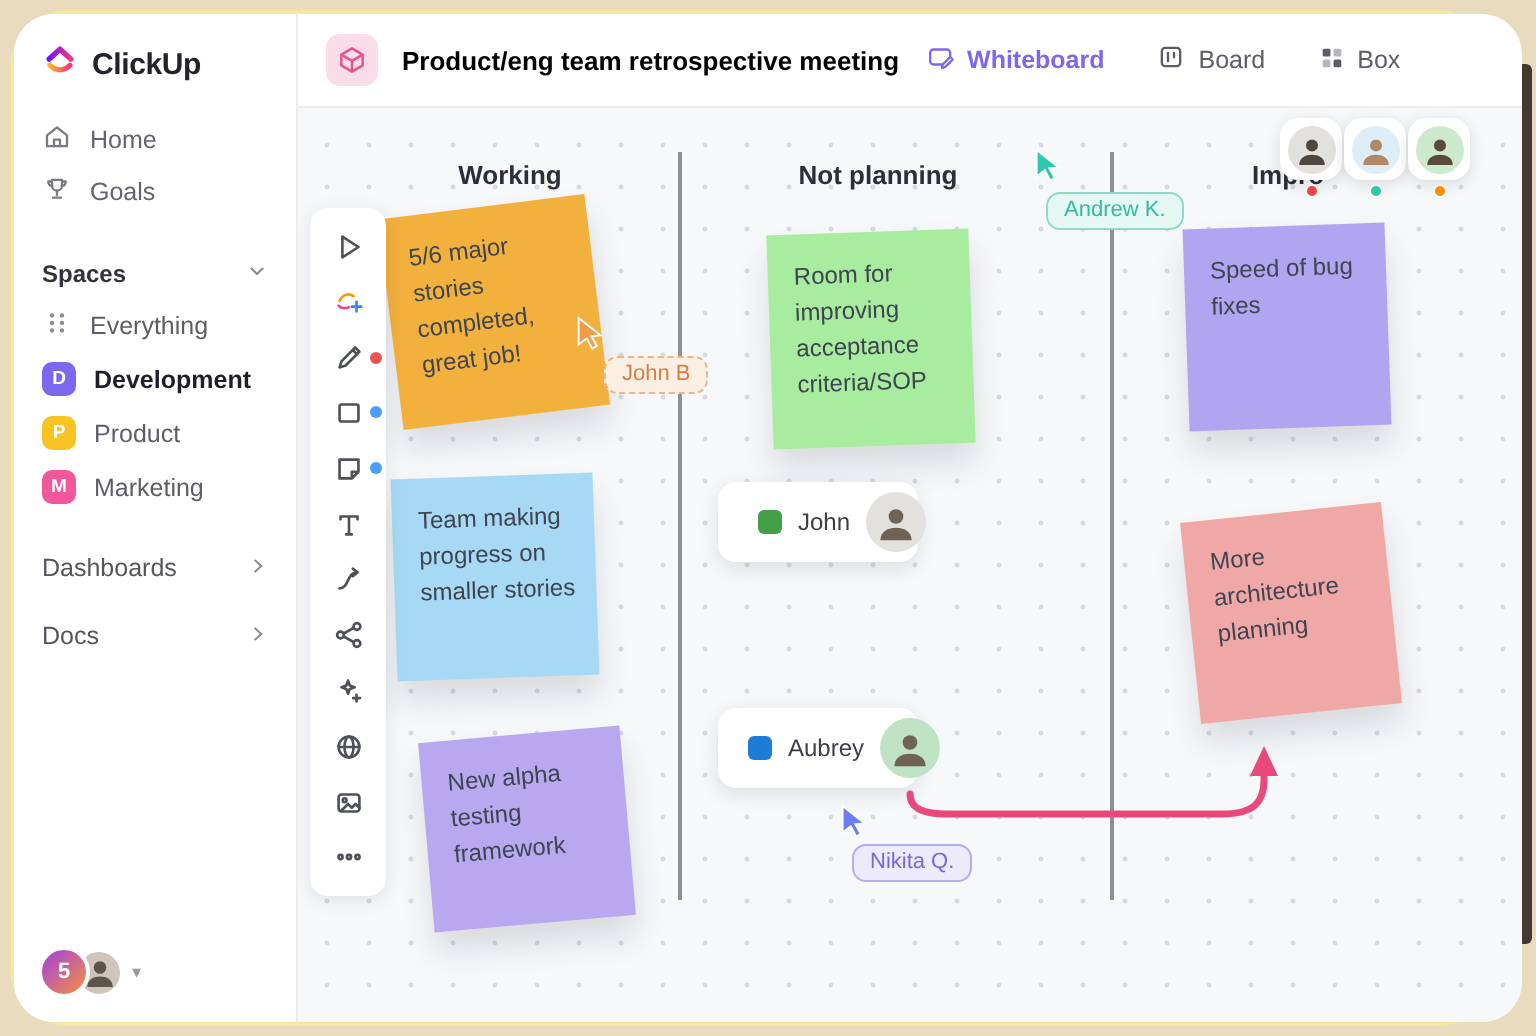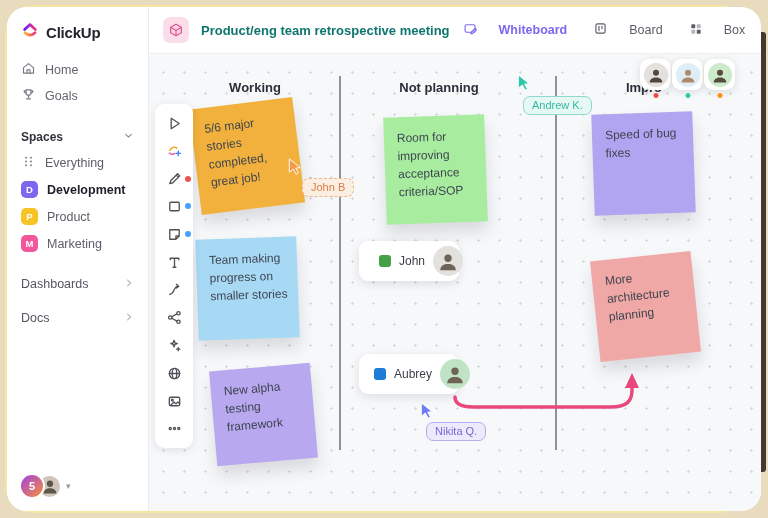--- a/index.html
+++ b/index.html
@@ -44,22 +44,22 @@
     font-weight: bold; display: grid; place-items: center; border: 2px solid #fff; z-index: 2; }
   .user-avatar { width: 25px; height: 25px; border-radius: 50%; margin-left: -8px; overflow: hidden;
     border: 2px solid #fff; display: grid; place-items: center; z-index: 1; }
   .user-caret { margin-left: 4px; color: #9a9aa4; font-size: 9px; }
   
   .main { flex: 1; display: flex; flex-direction: column; min-width: 0; }
   .topbar { height: 47px; flex: 0 0 47px; border-bottom: 1px solid #EEEEF2; display: flex;
     align-items: center; padding: 0 50px 0 14px; }
   .doc-icon-chip { width: 26px; height: 26px; border-radius: 7px; background: #FBDDEA;
     display: grid; place-items: center; flex: 0 0 auto; }
-  .doc-title { font-size: 13px; font-weight: bold; color: #0f766e; margin-left: 12px; margin-right: auto; white-space: nowrap; }
-  .tab { display: flex; align-items: center; gap: 21px; font-size: 12.5px; color: #5d5d68;
+  .doc-title { font-size: 13px; font-weight: bold; color: #000000; margin-left: 12px; margin-right: auto; white-space: nowrap; }
+  .tab { display: flex; align-items: center; gap: 6px; font-size: 12.5px; color: #5d5d68;
     padding: 0 13px; white-space: nowrap; }
   .tab.active { color: #7B68EE; font-weight: bold; }
   .tab-sep { width: 1px; height: 16px; background: #E6E6EA; }
   
   .canvas { flex: 1; position: relative; background: #F7F8FA; overflow: hidden;
     background-image: radial-gradient(#D7DAE0 1.1px, transparent 1.4px);
     background-size: 21px 21px; background-position: 4px 8px; }
   .col-label { position: absolute; top: 26px; transform: translateX(-50%); font-size: 13px;
     font-weight: bold; color: #2e2e39; white-space: nowrap; }
   .divider-v { position: absolute; top: 22px; width: 1.5px; height: 374px; background: #8E9196; }

